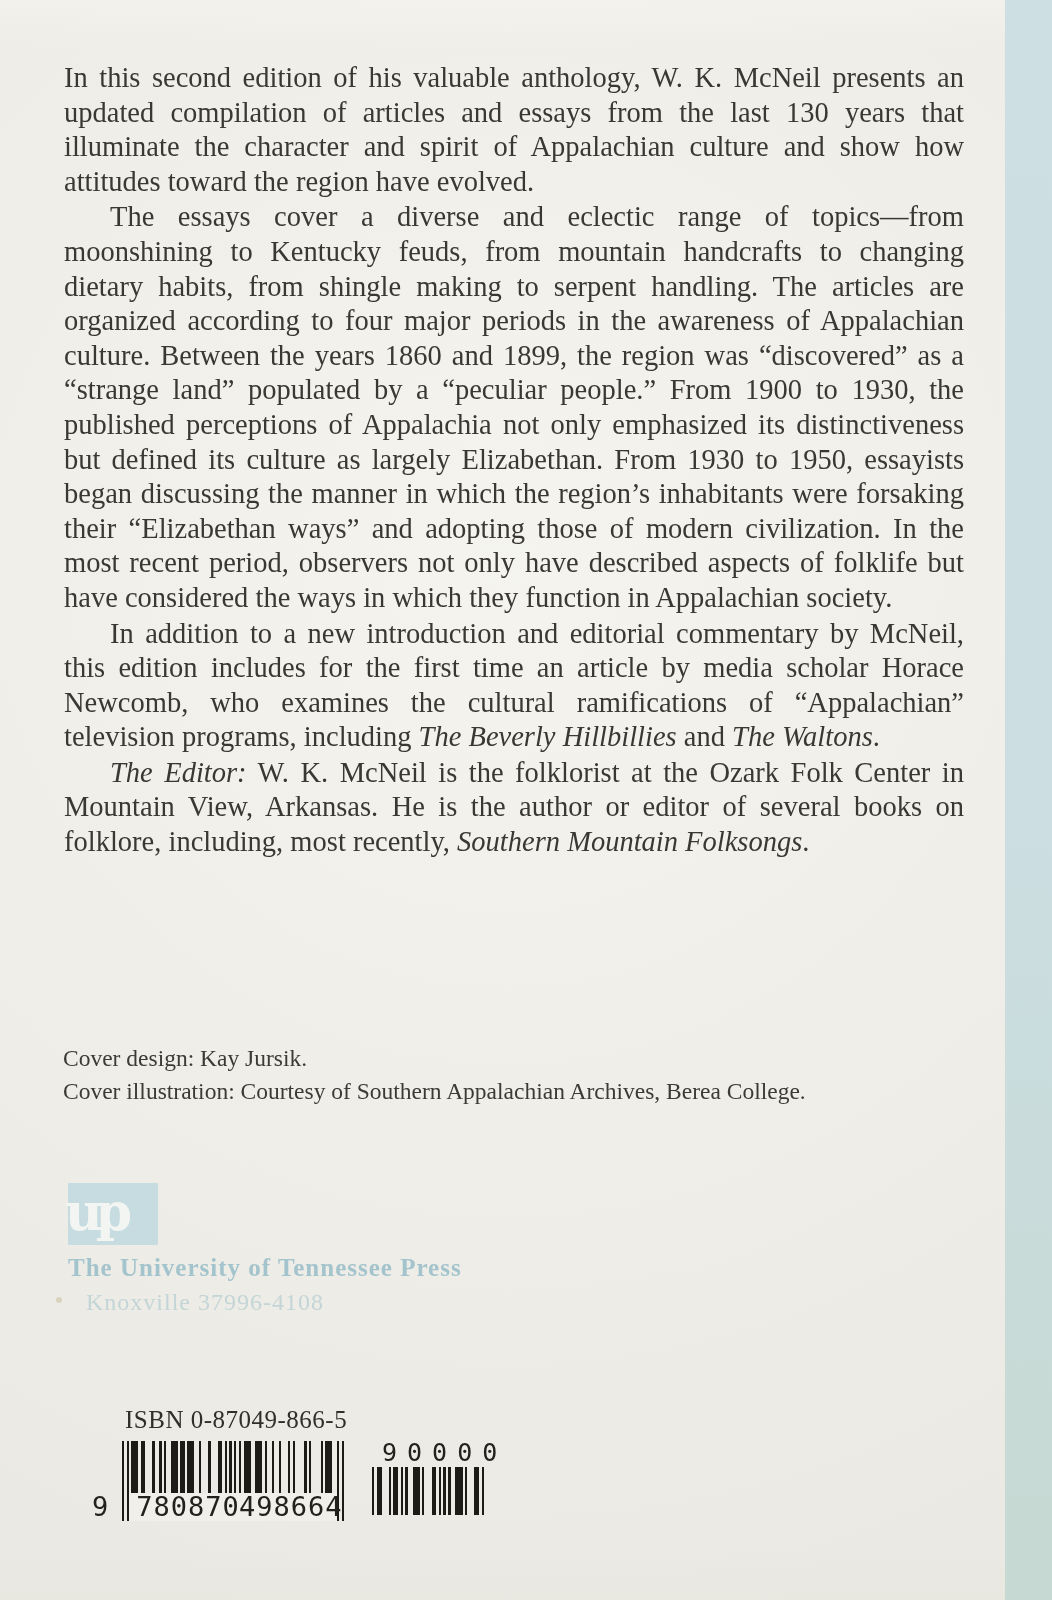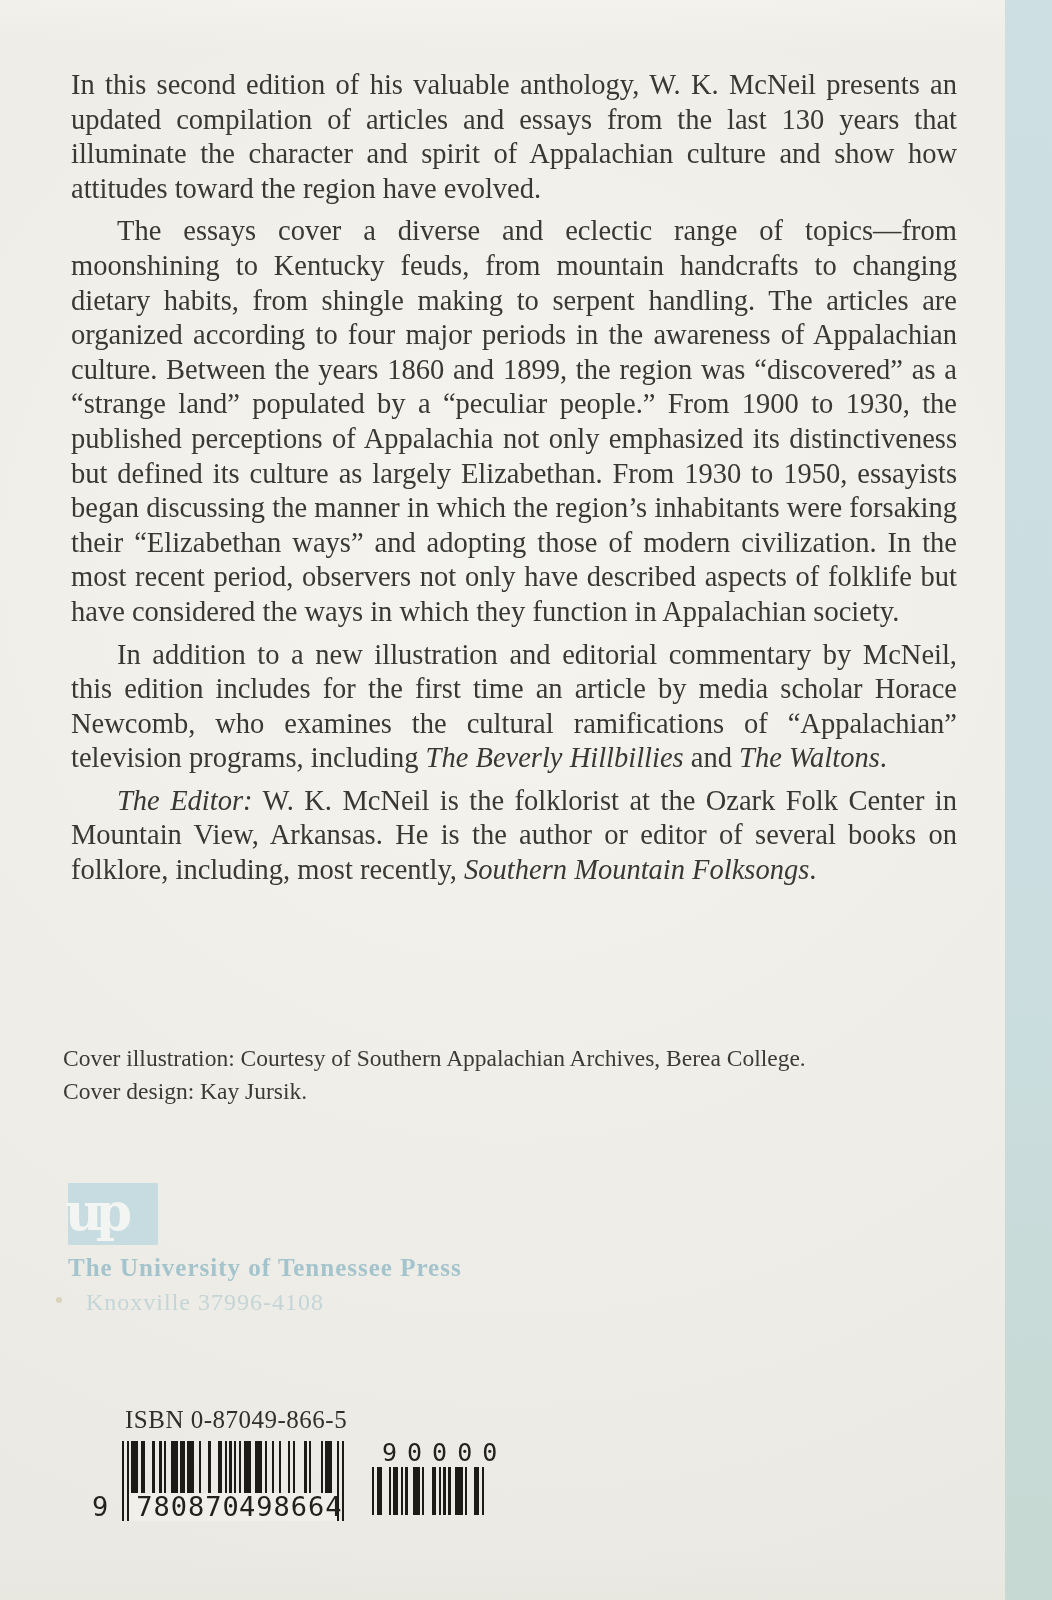--- a/index.html
+++ b/index.html
@@ -17,21 +17,21 @@
   .blue-strip{
     position:absolute;right:0;top:0;width:47px;height:1600px;
     background:linear-gradient(180deg,#cedfe3 0%,#cbdde0 55%,#c6d9d2 100%);
   }
   
   .blurb{
     position:absolute;left:63px;top:60px;width:902px;
     color:#3a3833;font-size:28.5px;line-height:34.6px;
     text-align:justify;
   }
-  .blurb p{margin:8px;}
+  .blurb p{margin:1px;}
   .blurb p.indent{text-indent:46px;}
   .credits{
     position:absolute;left:63px;top:1046px;color:#3c3a35;
     font-size:23.5px;line-height:24px;
   }
   .credits p{margin:0 0 9px 0;}
   
   .publisher{position:absolute;left:68px;top:1183px;}
   .logo{
     width:90px;height:62px;background:#c7dce1;border-radius:1px;
@@ -84,27 +84,27 @@
 </head>
 <body>
 
 <div class="cover">
 
   <div class="blue-strip"></div>
 
   <main class="blurb" id="blurb">
       <p class=""><span>In this second edition of his valuable anthology, W. K. McNeil presents an updated compilation of articles and essays from the last 130 years that illuminate the character and spirit of Appalachian culture and show how attitudes toward the region have evolved.</span></p>
       <p class="indent"><span>The essays cover a diverse and eclectic range of topics—from moonshining to Kentucky feuds, from mountain handcrafts to changing dietary habits, from shingle making to serpent handling. The articles are organized according to four major periods in the awareness of Appalachian culture. Between the years 1860 and 1899, the region was “discovered” as a “strange land” populated by a “peculiar people.” From 1900 to 1930, the published perceptions of Appalachia not only emphasized its distinctiveness but defined its culture as largely Elizabethan. From 1930 to 1950, essayists began discussing the manner in which the region’s inhabitants were forsaking their “Elizabethan ways” and adopting those of modern civilization. In the most recent period, observers not only have described aspects of folklife but have considered the ways in which they function in Appalachian society.</span></p>
-      <p class="indent"><span>In addition to a new illustration and editorial commentary by McNeil, this edition includes for the first time an article by media scholar Horace Newcomb, who examines the cultural ramifications of “Appalachian” television programs, including </span><i>The Beverly Hillbillies</i><span> and </span><i>The Waltons</i><span>.</span></p>
+      <p class="indent"><span>In addition to a new introduction and editorial commentary by McNeil, this edition includes for the first time an article by media scholar Horace Newcomb, who examines the cultural ramifications of “Appalachian” television programs, including </span><i>The Beverly Hillbillies</i><span> and </span><i>The Waltons</i><span>.</span></p>
       <p class="indent"><i>The Editor:</i><span> W. K. McNeil is the folklorist at the Ozark Folk Center in Mountain View, Arkansas. He is the author or editor of several books on folklore, including, most recently, </span><i>Southern Mountain Folksongs</i><span>.</span></p>
     </main>
 
   <div class="credits">
+    <p>Cover design: Kay Jursik.</p>
     <p>Cover illustration: Courtesy of Southern Appalachian Archives, Berea College.</p>
-    <p>Cover design: Kay Jursik.</p>
   </div>
 
   <div class="publisher">
     <div class="logo">
       <span>up</span>
     </div>
     <div class="press-name">The University of Tennessee Press</div>
     <div class="press-addr">
       <span class="speck"></span>
       <span>Knoxville 37996-4108</span>

